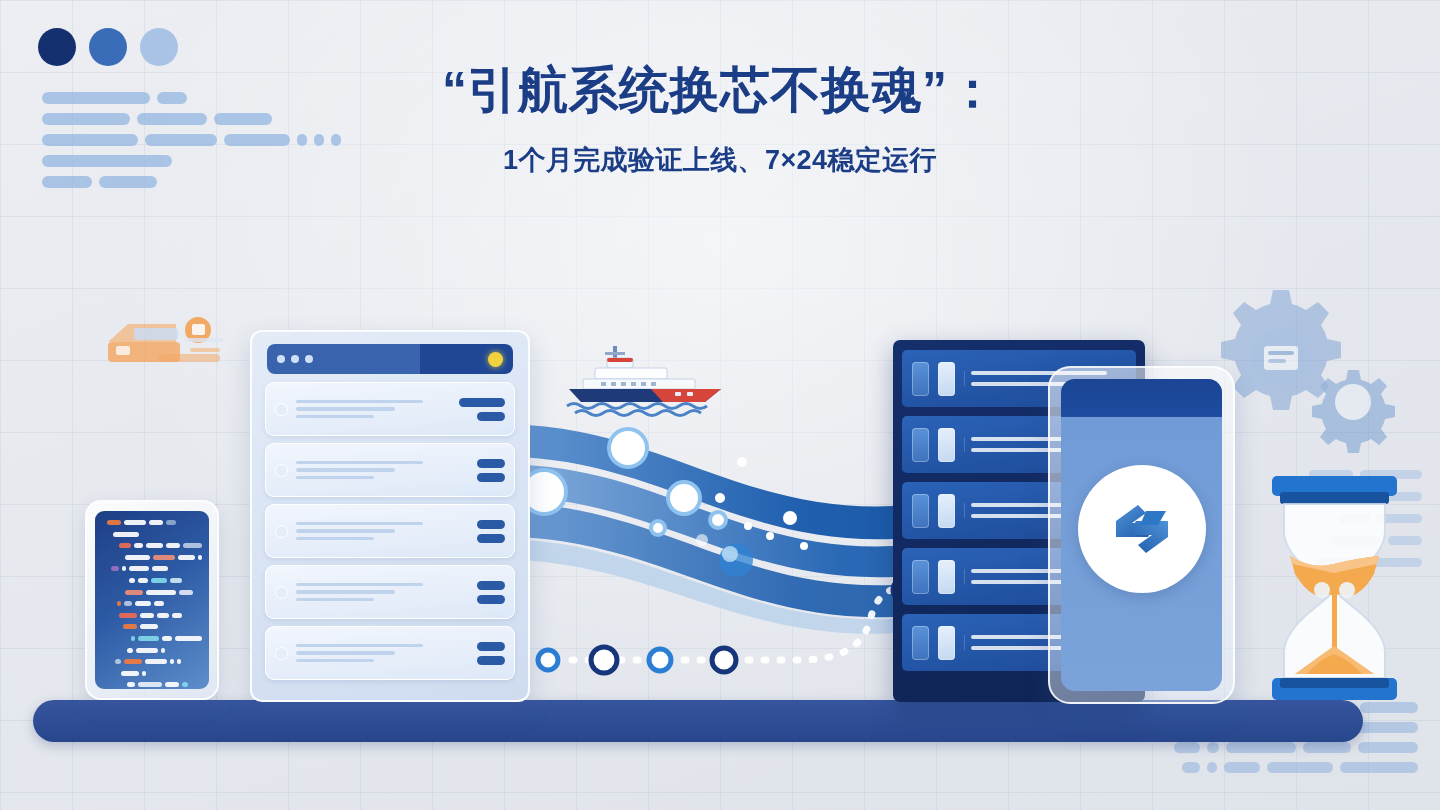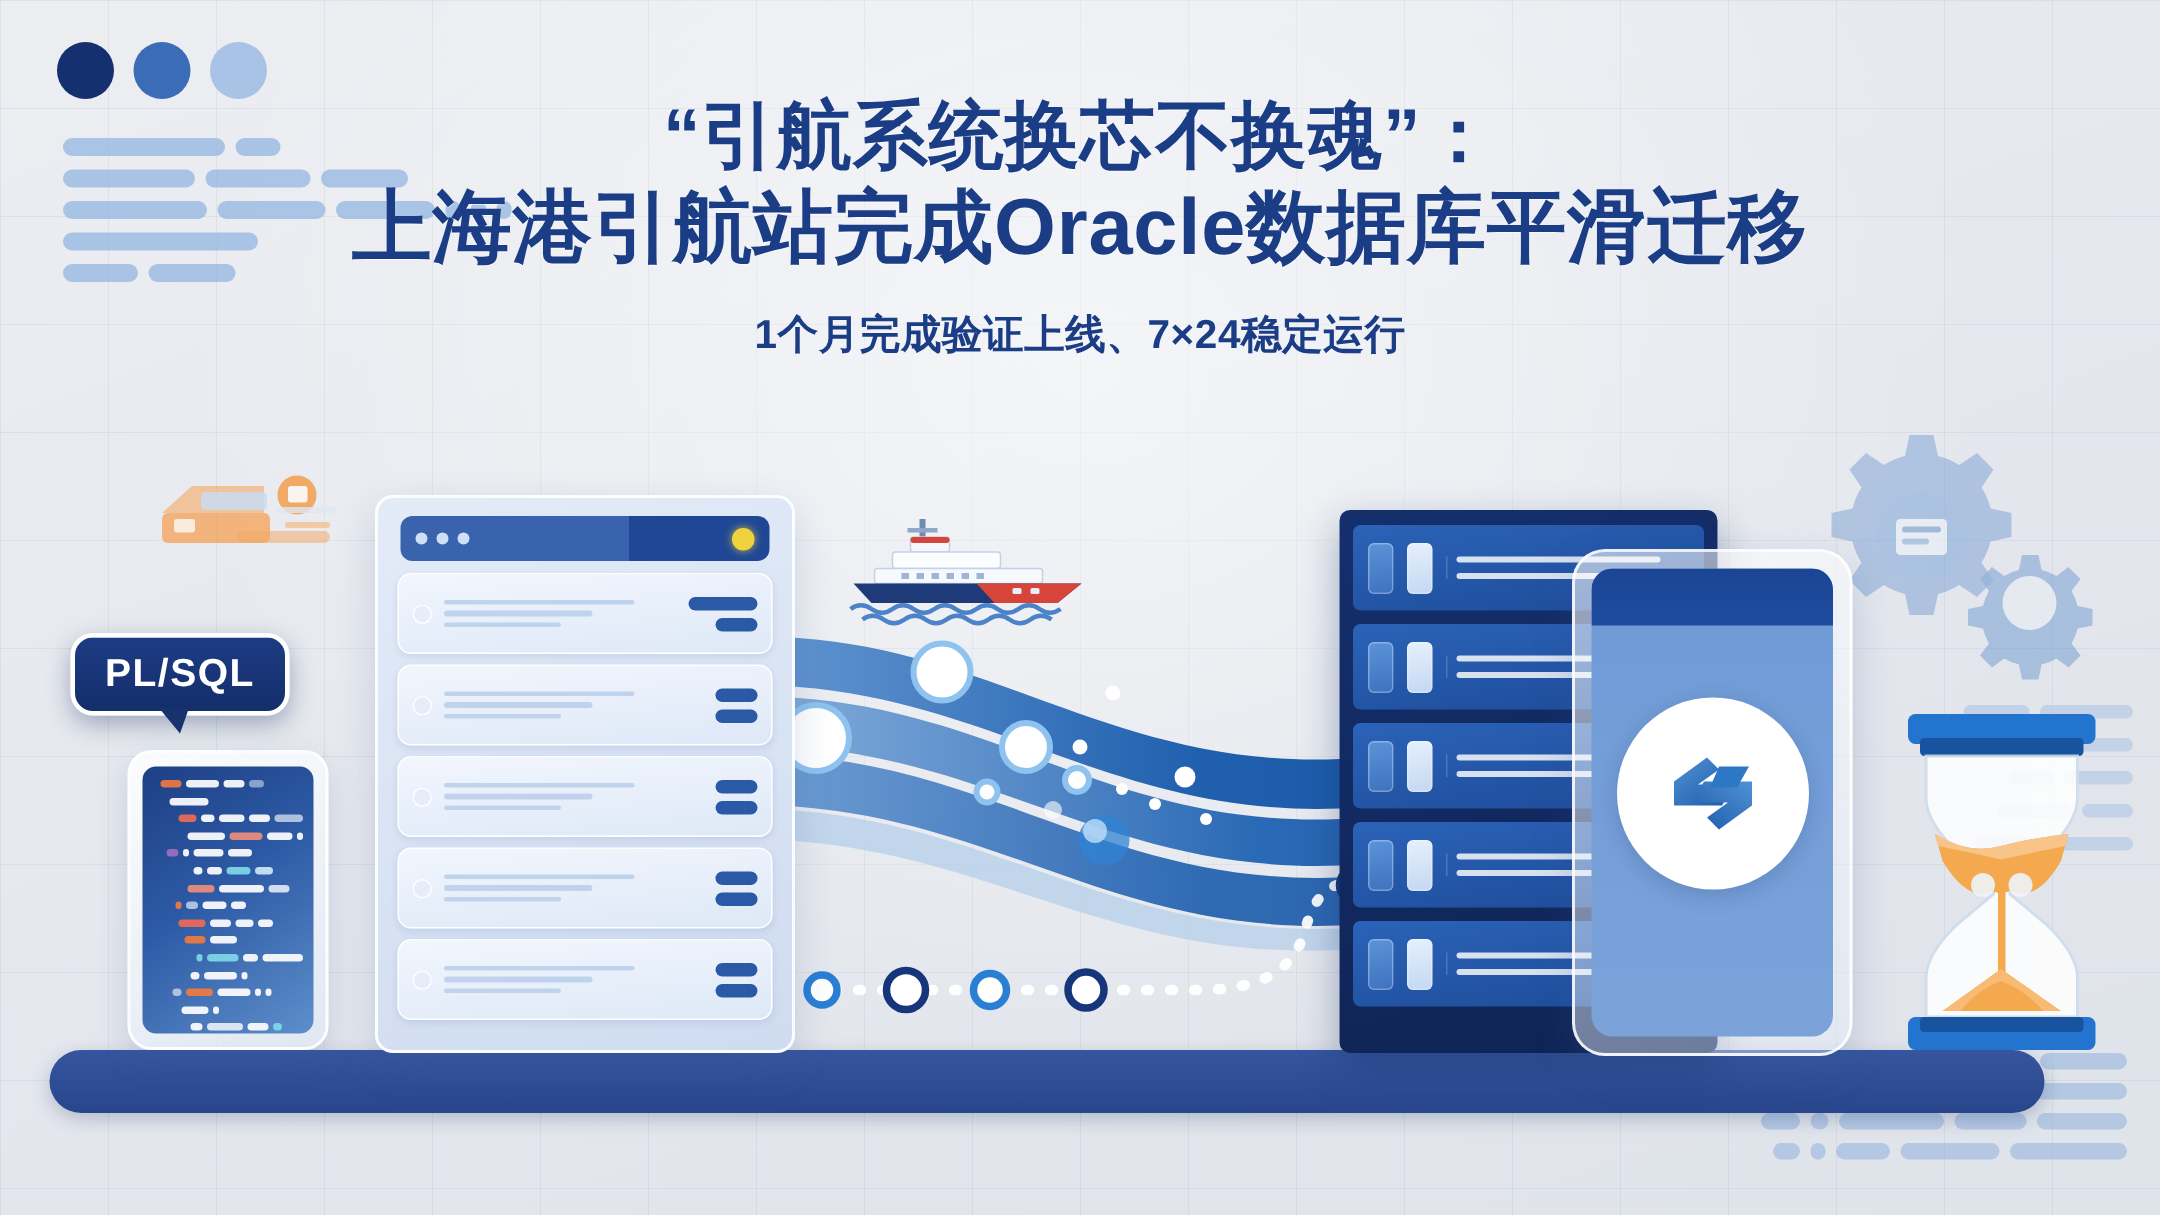--- a/index.html
+++ b/index.html
@@ -180,37 +180,35 @@
         <div class="cl" style="width: 130px;"></div>
       </div>
       <div class="cl-row">
         <div class="cl" style="width: 50px;"></div>
         <div class="cl" style="width: 58px;"></div>
       </div>
     </div>
 
   <div class="title-wrap">
     <div class="t-line t1">“引航系统换芯不换魂”：</div>
-    <div class="t-line t2">上海港引航站完成Oracle数据库平滑迁移</div>
     <div class="subtitle">1个月完成验证上线、7×24稳定运行</div>
   </div>
 
   <svg class="boat-deco" viewBox="0 0 140 72">
     <rect x="10" y="34" width="72" height="20" rx="4" fill="#f4a259" opacity=".85"></rect>
     <path d="M10 34 L30 16 L78 16 L78 34 Z" fill="#f5ae6b" opacity=".7"></path>
     <rect x="36" y="20" width="44" height="12" rx="3" fill="#c7dbf2" opacity=".85"></rect>
     <rect x="18" y="38" width="14" height="9" rx="2" fill="#fff" opacity=".75"></rect>
     <circle cx="100" cy="22" r="13" fill="#f2963c" opacity=".85"></circle>
     <rect x="94" y="16" width="13" height="11" rx="2" fill="#fff" opacity=".9"></rect>
     <rect x="60" y="46" width="62" height="8" rx="4" fill="#f4a259" opacity=".55"></rect>
     <rect x="86" y="30" width="40" height="4" rx="2" fill="#dfe6f2" opacity=".8"></rect>
     <rect x="92" y="40" width="30" height="4" rx="2" fill="#f6b779" opacity=".7"></rect>
   </svg>
 
-  <div class="plsql">PL/SQL</div>
 
   <div class="code-tablet">
     <div class="code-screen" id="code-screen">
         <div class="code-row">
           <div style="width: 2px; flex: 0 0 auto;"></div>
           <div class="tok" style="width: 14px; background: rgb(240, 122, 63); opacity: 0.92;"></div>
           <div class="tok" style="width: 22px; background: rgb(255, 255, 255); opacity: 0.92;"></div>
           <div class="tok" style="width: 14px; background: rgb(255, 255, 255); opacity: 0.92;"></div>
           <div class="tok" style="width: 10px; background: rgb(143, 169, 207); opacity: 0.92;"></div>
         </div>

